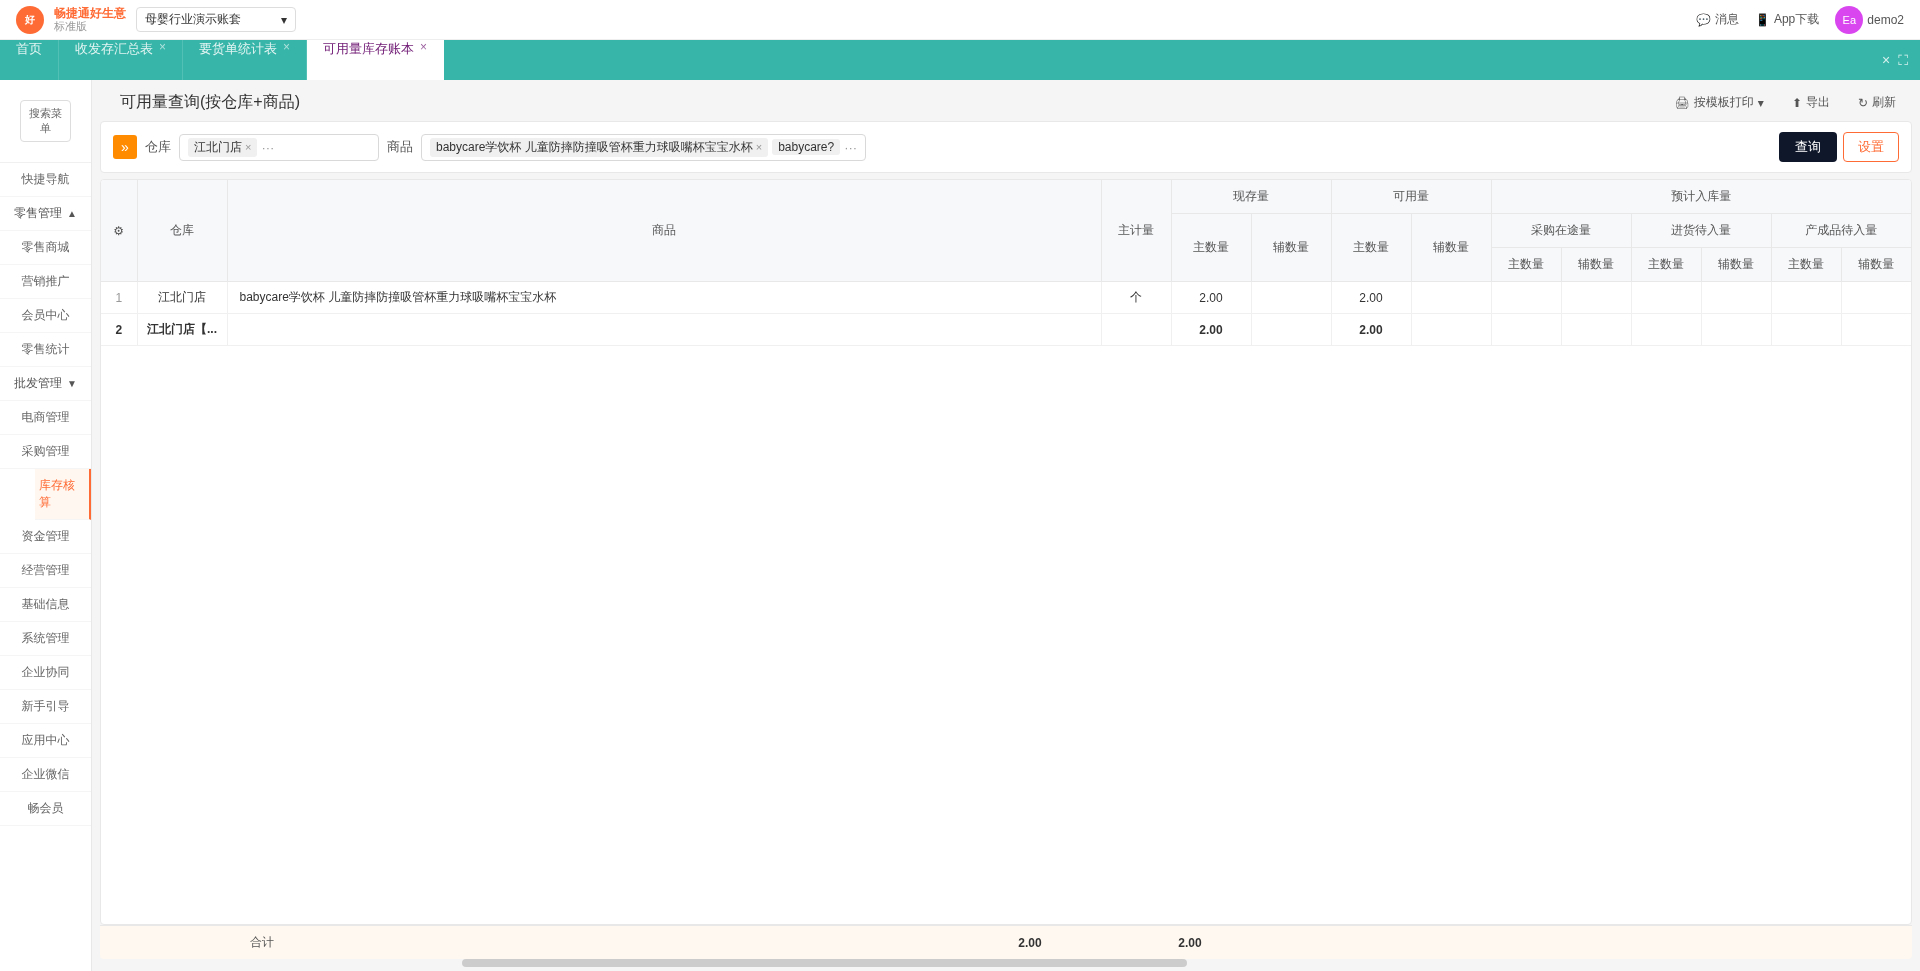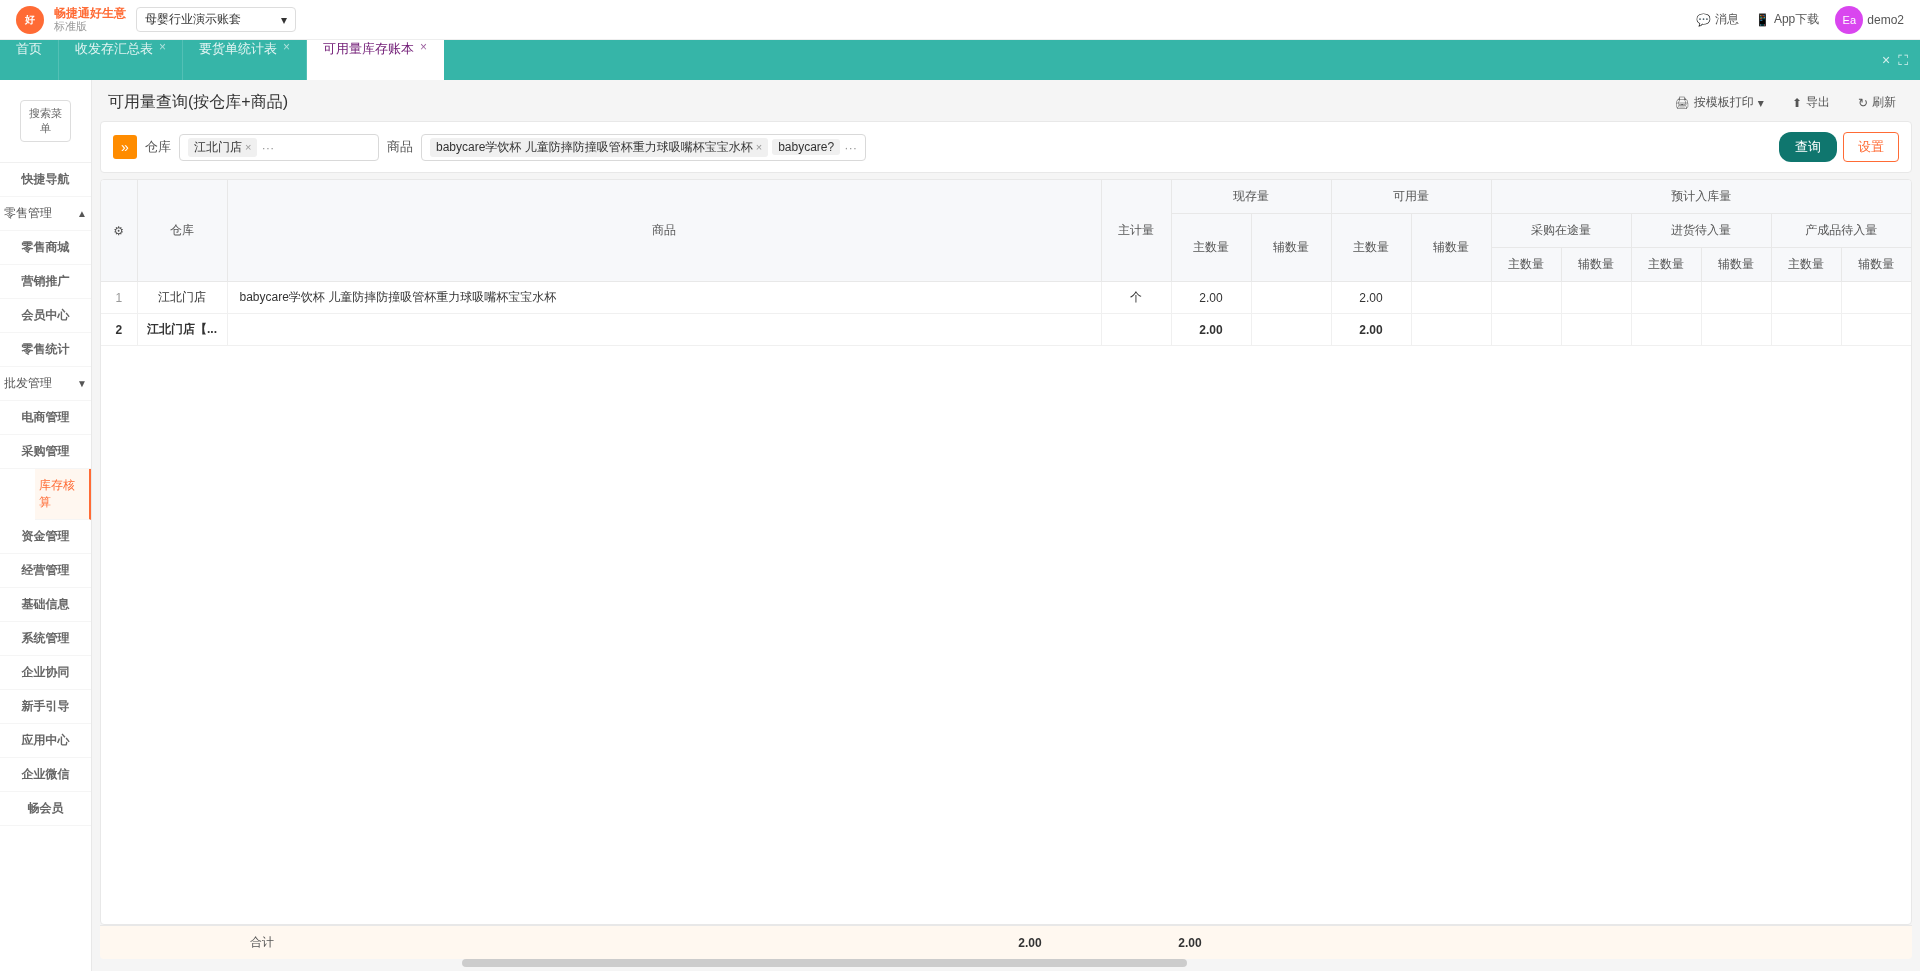--- a/index.html
+++ b/index.html
@@ -81,26 +81,25 @@
       cursor: pointer;
       text-align: center;
     }
     .sidebar-nav-item {
       padding: 8px 0;
       border-bottom: 1px solid #f5f5f5;
       font-size: 12px;
       color: #666;
       cursor: pointer;
       text-align: center;
-      font-weight: bold;
     }
     .sidebar-section {
       display: flex;
       align-items: center;
-      justify-content: space-between;
+      justify-content: center;
       padding: 8px 4px;
       font-size: 12px;
       color: #555;
       cursor: pointer;
       gap: 5px;
       border-bottom: 1px solid #f5f5f5;
     }
     .sidebar-section.active {
       background: #fff7f0;
       color: #ff6b35;
@@ -120,21 +119,21 @@
 
     
     .page-header {
       background: #f5f5f5;
       padding: 10px 16px 6px;
       display: flex;
       align-items: center;
       justify-content: space-between;
       flex-shrink: 0;
     }
-    .page-title { font-size: 16px; color: #333; font-weight: 500; }
+    .page-title { font-size: 16px; color: #333; font-weight: 500; margin-left: 12px; }
     .header-actions { display: flex; align-items: center; gap: 12px; }
     .header-action-btn {
       display: flex;
       align-items: center;
       gap: 4px;
       font-size: 12px;
       color: #555;
       cursor: pointer;
       padding: 4px 8px;
       border-radius: 3px;
@@ -183,24 +182,24 @@
       font-size: 12px;
       color: #333;
       display: flex;
       align-items: center;
       gap: 3px;
     }
     .filter-tag .remove { cursor: pointer; color: #999; font-size: 11px; }
     .filter-dots { color: #999; cursor: pointer; }
     .filter-actions { margin-left: auto; display: flex; gap: 6px; }
     .btn-query {
-      background: #0f766e;
+      background: #0f172a;
       color: white;
       border: none;
-      border-radius: 12px;
+      border-radius: 4px;
       padding: 5px 16px;
       font-size: 13px;
       cursor: pointer;
     }
     .btn-settings {
       background: #fff;
       color: #ff6b35;
       border: 1px solid #ff6b35;
       border-radius: 4px;
       padding: 5px 14px;

